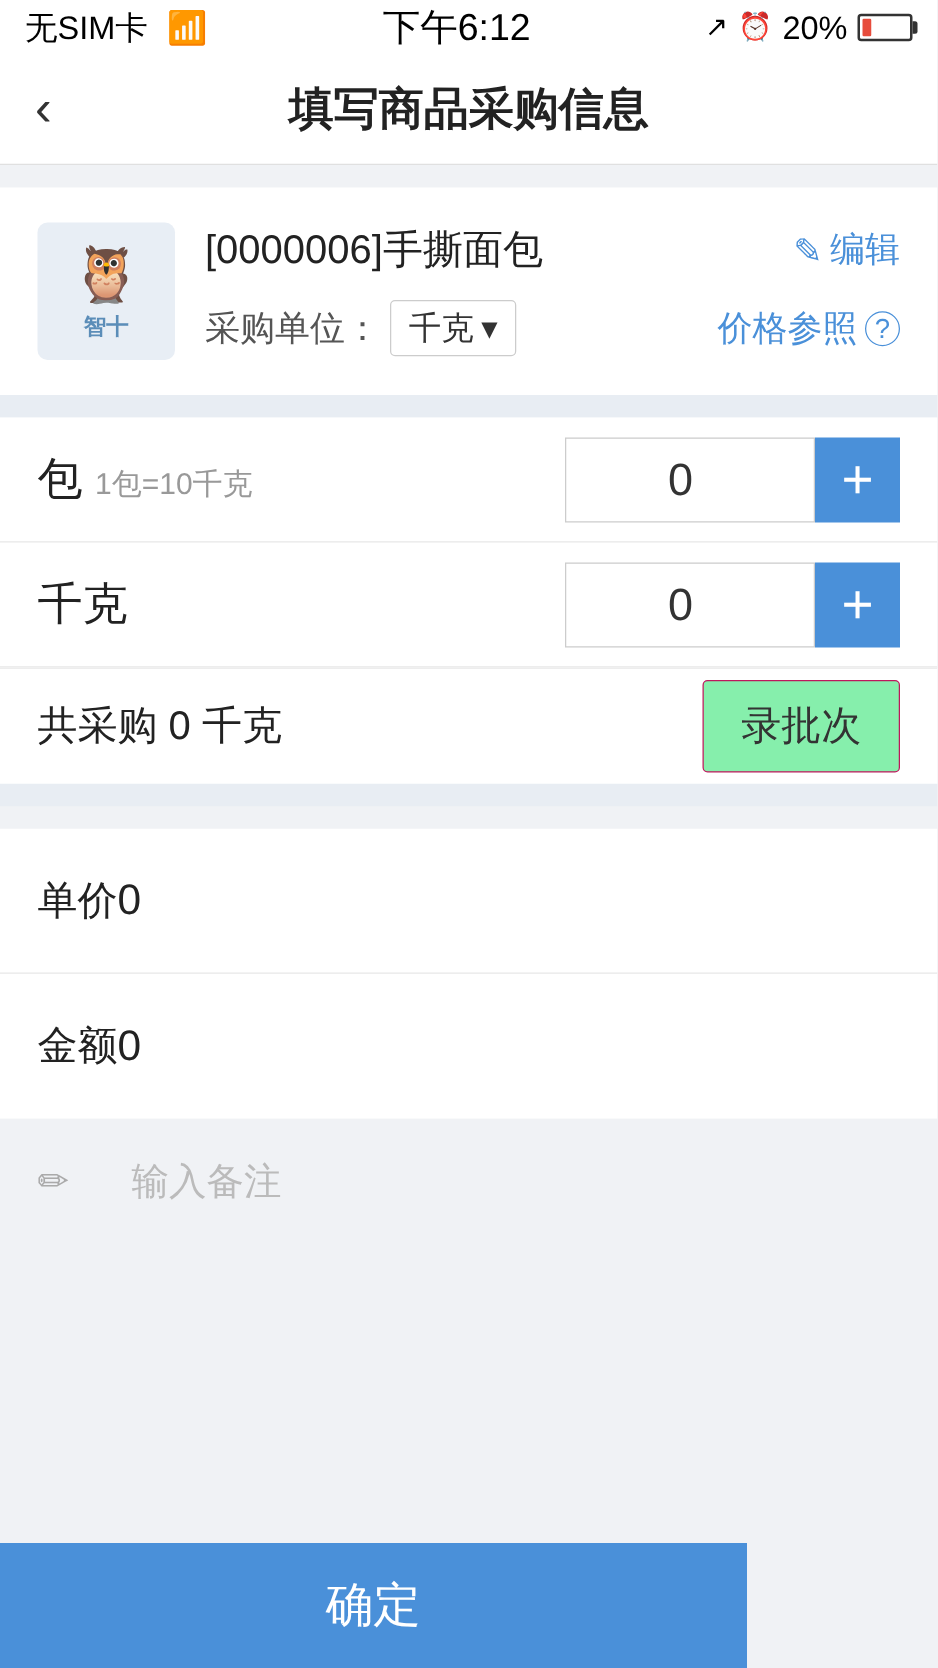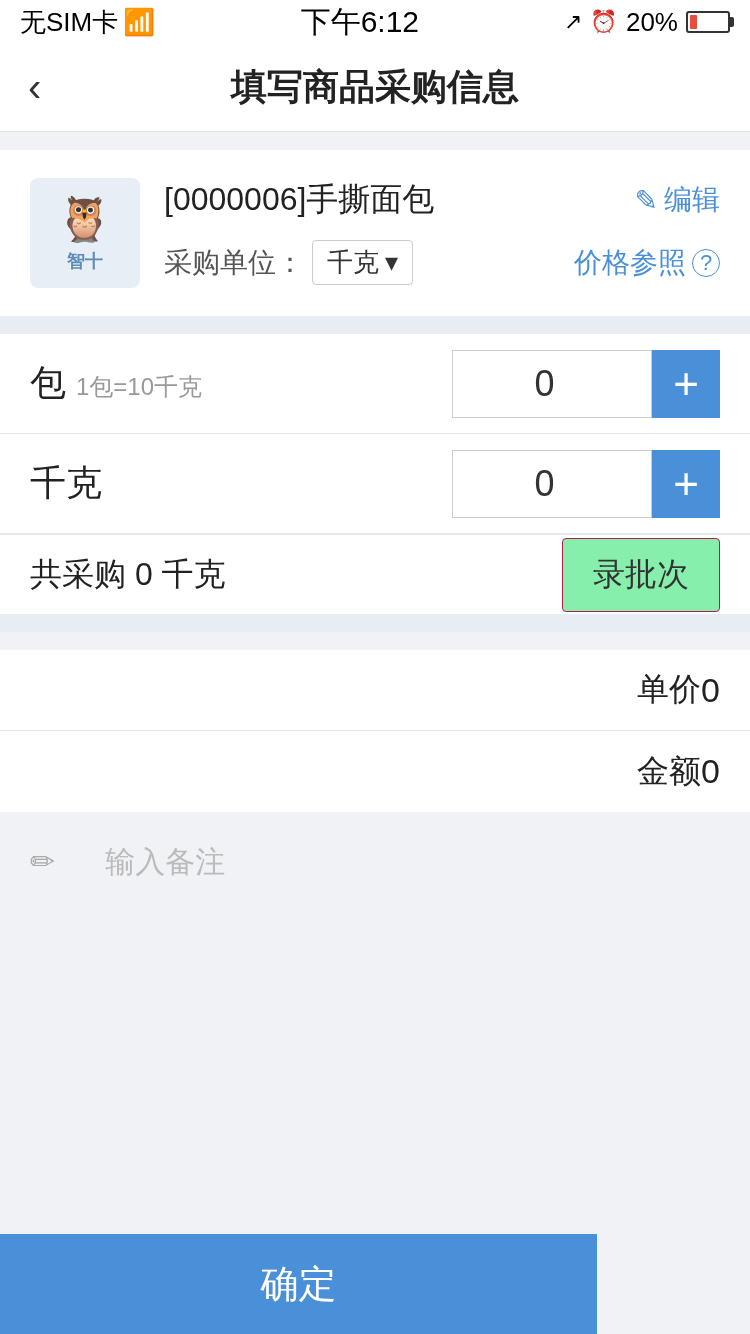--- a/index.html
+++ b/index.html
@@ -20,21 +20,21 @@
       display: flex;
       align-items: center;
       justify-content: space-between;
       padding: 0 20px;
       font-size: 28px;
       font-weight: 500;
     }
     .status-left {
       display: flex;
       align-items: center;
-      gap: 5px;
+      gap: 16px;
       font-size: 26px;
     }
     .status-center {
       font-size: 30px;
       font-weight: 500;
     }
     .status-right {
       display: flex;
       align-items: center;
       gap: 8px;
@@ -233,21 +233,21 @@
       justify-content: center;
       font-weight: 300;
     }
 
     
     .summary-row {
       display: flex;
       align-items: center;
       justify-content: space-between;
       padding: 0 30px;
-      height: 80px;
+      height: 93px;
       background: #fff;
       border-top: 1px solid #e8e8e8;
     }
     .summary-text {
       font-size: 32px;
       color: #222;
     }
     .batch-btn {
       border: 1px solid #be185d;
       padding: 14px 30px;
@@ -259,23 +259,23 @@
     }
 
     
     .price-section {
       background: #fff;
       margin-top: 18px;
     }
     .price-row {
       display: flex;
       align-items: center;
-      justify-content: flex-end;
+      justify-content: flex-start;
       padding: 12px 30px;
-      height: 81px;
+      height: 116px;
       border-bottom: 1px solid #e8e8e8;
     }
     .price-row:last-child {
       border-bottom: none;
     }
     .price-label {
       font-size: 32px;
       color: #222;
     }
     .price-value {

